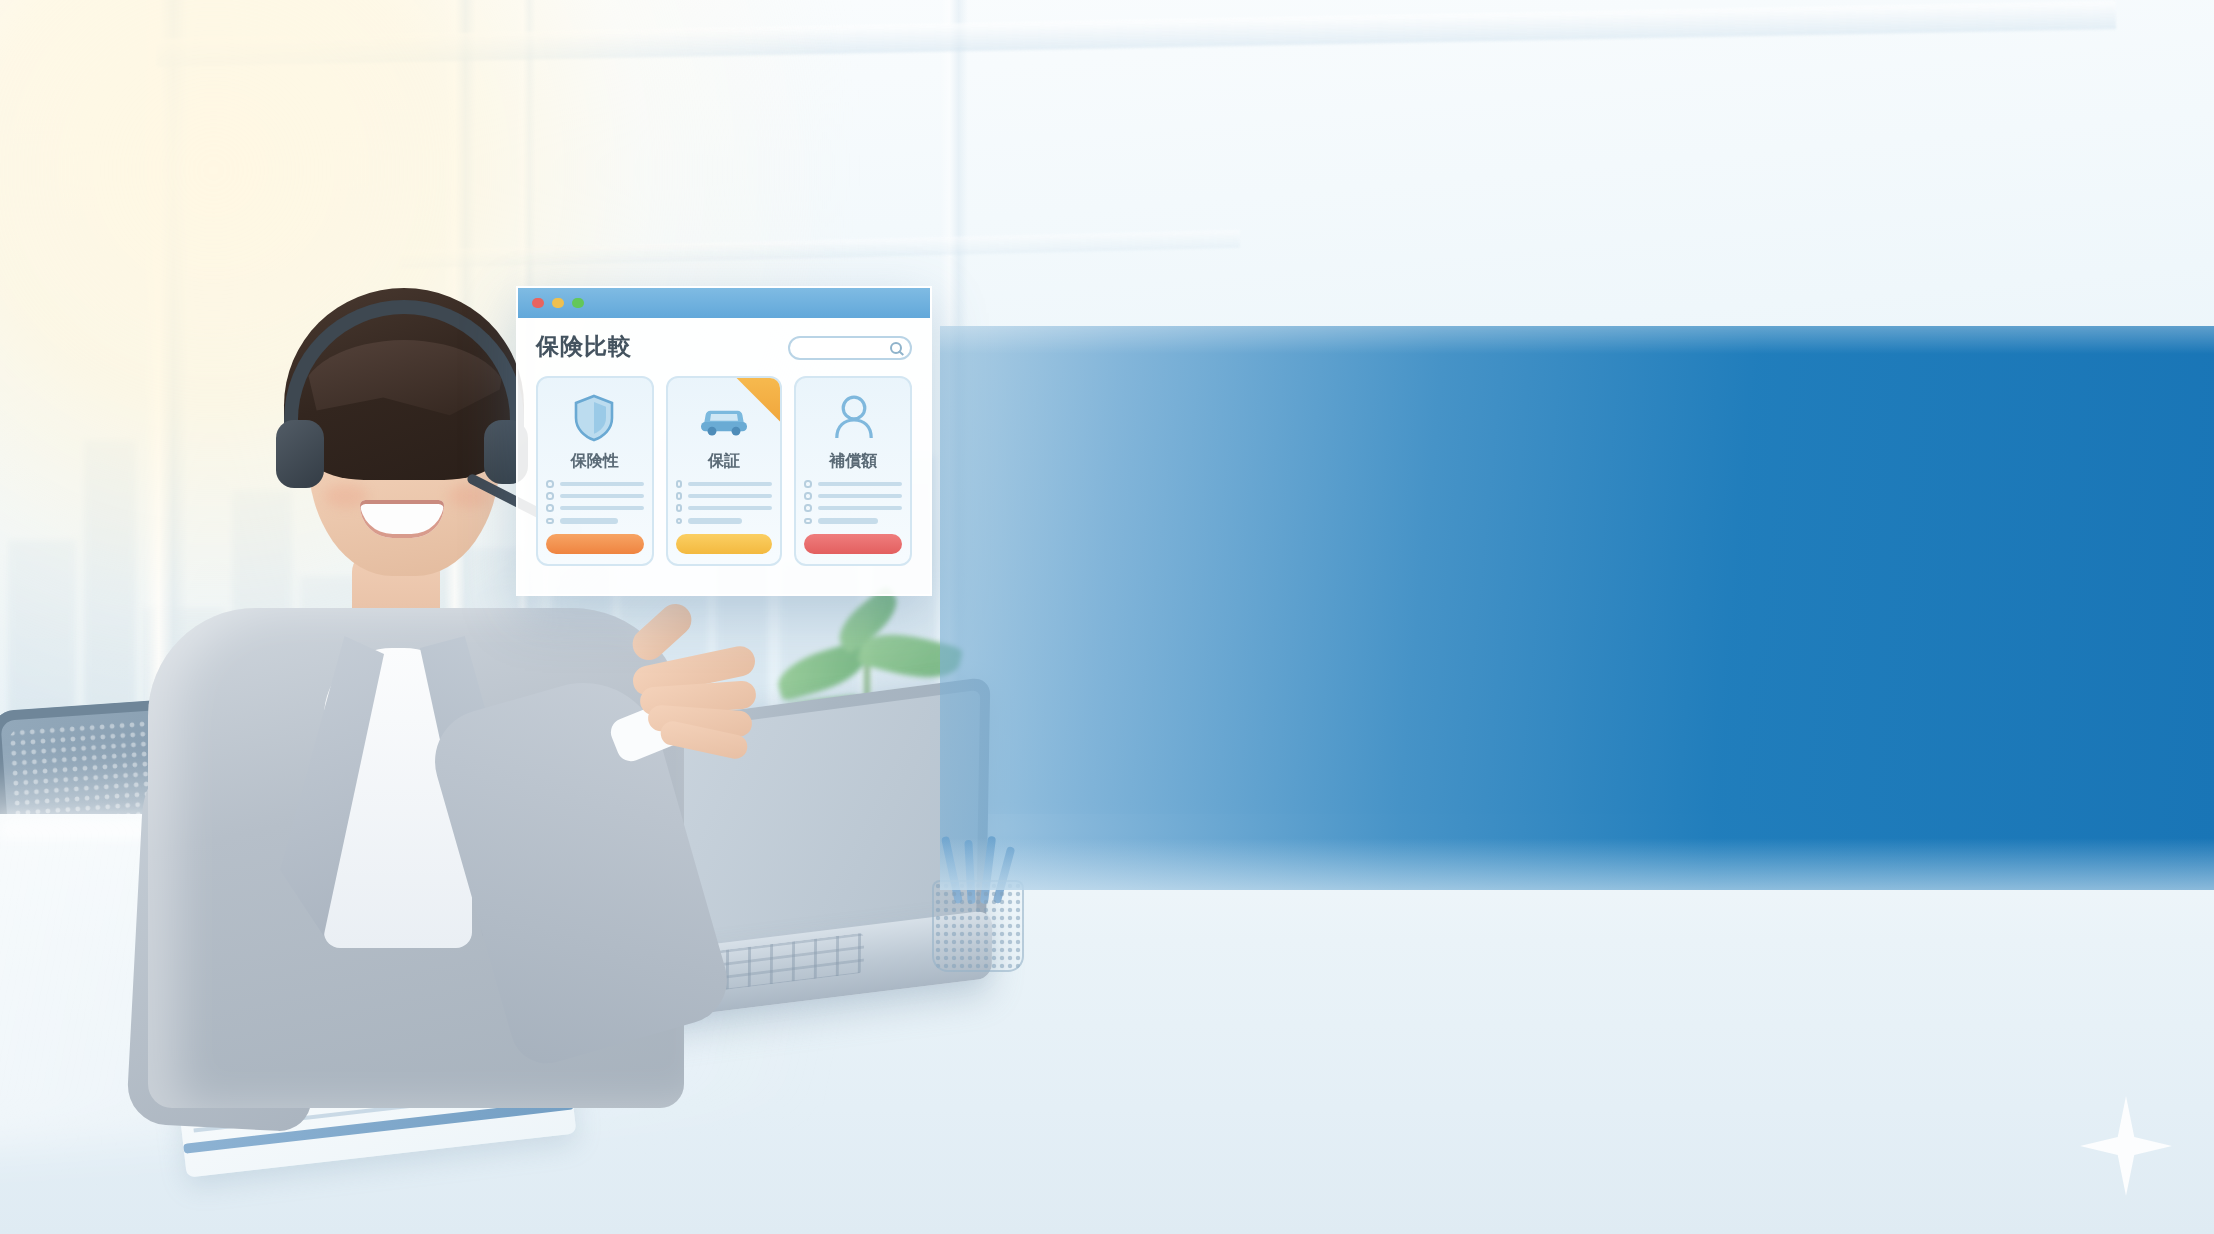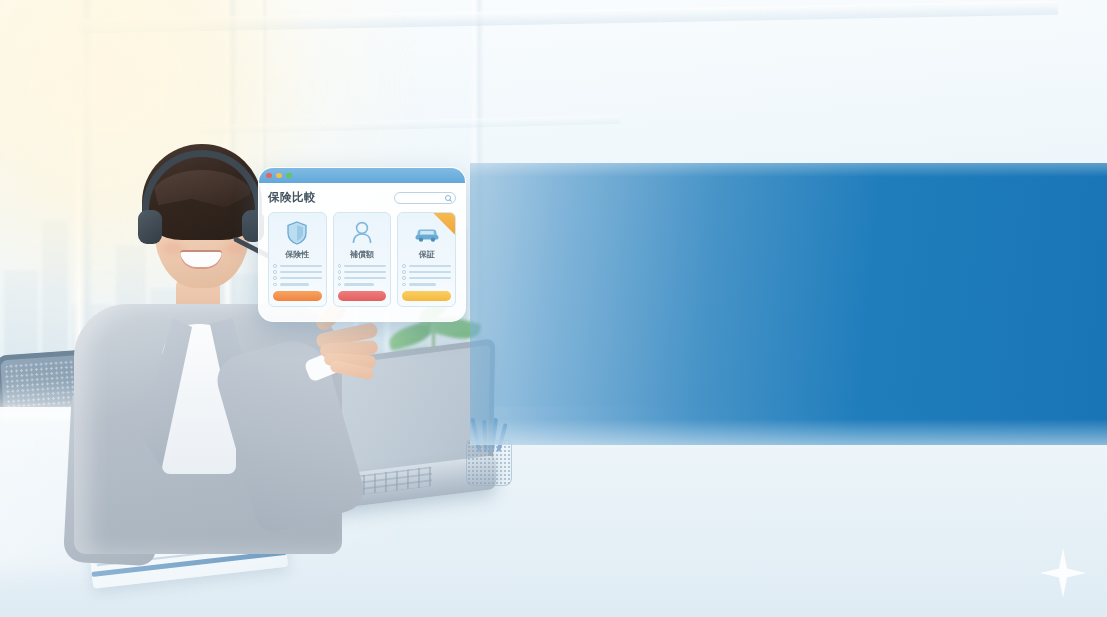--- a/index.html
+++ b/index.html
@@ -239,25 +239,24 @@
     background:#3f4953;transform:rotate(27deg);transform-origin:left center;
   }
   .hs-mic{
     position:absolute;left:218px;top:142px;width:15px;height:10px;border-radius:50%;
     background:#353e47;
   }
 
   
   .ui-card{
     position:absolute;left:258px;top:143px;width:208px;height:155px;
-    border-radius:15px;overflow:hidden;
+    border-radius:0;overflow:hidden;
     background:rgba(255,255,255,.90);
     box-shadow:0 9px 26px rgba(90,130,165,.30);
     border:1px solid rgba(255,255,255,.8);
-    margin-top:24px;
   }
   .ui-titlebar{
     height:15px;background:linear-gradient(180deg,#7fbbe3,#62a8da);
     display:flex;align-items:center;padding-left:7px;gap:4.5px;
   }
   .dot{width:5.5px;height:5.5px;border-radius:50%;}
   .ui-body{padding:7px 9px 8px;}
   .ui-head{display:flex;align-items:center;justify-content:space-between;}
   .ui-title{font-size:11.5px;font-weight:700;color:#44535f;letter-spacing:.5px;}
   .ui-search{
@@ -487,49 +486,20 @@
               </div>
             <div class="row">
                 <span class="bullet"></span>
                 <span class="bar" style="width:60%;flex:none;"></span>
               </div>
           </div>
           <div class="cta" style="background:linear-gradient(180deg,#f7a464,#ef8440)"></div>
         </div>
 
         <div class="col">
-          <div class="icon-box">
-            <svg width="22" height="24" viewBox="0 0 22 24">
-                <circle cx="11" cy="7" r="5.4" fill="none" stroke="#7fb8dd" stroke-width="1.6"></circle>
-                <path d="M2.4 22 C2.4 15.8 6.3 13 11 13 C15.7 13 19.6 15.8 19.6 22" fill="none" stroke="#7fb8dd" stroke-width="1.6"></path>
-              </svg>
-          </div>
-          <div class="col-label">補償額</div>
-          <div class="rows">
-            <div class="row">
-                <span class="bullet"></span>
-                <span class="bar"></span>
-              </div>
-            <div class="row">
-                <span class="bullet"></span>
-                <span class="bar"></span>
-              </div>
-            <div class="row">
-                <span class="bullet"></span>
-                <span class="bar"></span>
-              </div>
-            <div class="row">
-                <span class="bullet"></span>
-                <span class="bar" style="width:62%;flex:none;"></span>
-              </div>
-          </div>
-          <div class="cta" style="background:linear-gradient(180deg,#ef7d7d,#e35f5f)"></div>
-        </div>
-
-        <div class="col">
           <div class="ribbon"></div>
           <div class="icon-box">
             <svg width="26" height="18" viewBox="0 0 26 18">
                 <path d="M3 12 L3.8 7.5 C4 6.3 5 5.4 6.2 5.4 H19.8 C21 5.4 22 6.3 22.2 7.5 L23 12 Z" fill="#7bb9de"></path>
                 <rect x="1.5" y="11" width="23" height="4.6" rx="2.2" fill="#6aabd4"></rect>
                 <circle cx="7" cy="15.6" r="2.2" fill="#4e8cb8"></circle>
                 <circle cx="19" cy="15.6" r="2.2" fill="#4e8cb8"></circle>
                 <path d="M6.5 7 H19.5 L20 10.4 H6 Z" fill="#cfe7f5"></path>
               </svg>
           </div>
@@ -548,20 +518,49 @@
                 <span class="bar"></span>
               </div>
             <div class="row">
                 <span class="bullet"></span>
                 <span class="bar" style="width:55%;flex:none;"></span>
               </div>
           </div>
           <div class="cta" style="background:linear-gradient(180deg,#fbcf63,#f3b93f)"></div>
         </div>
 
+        <div class="col">
+          <div class="icon-box">
+            <svg width="22" height="24" viewBox="0 0 22 24">
+                <circle cx="11" cy="7" r="5.4" fill="none" stroke="#7fb8dd" stroke-width="1.6"></circle>
+                <path d="M2.4 22 C2.4 15.8 6.3 13 11 13 C15.7 13 19.6 15.8 19.6 22" fill="none" stroke="#7fb8dd" stroke-width="1.6"></path>
+              </svg>
+          </div>
+          <div class="col-label">補償額</div>
+          <div class="rows">
+            <div class="row">
+                <span class="bullet"></span>
+                <span class="bar"></span>
+              </div>
+            <div class="row">
+                <span class="bullet"></span>
+                <span class="bar"></span>
+              </div>
+            <div class="row">
+                <span class="bullet"></span>
+                <span class="bar"></span>
+              </div>
+            <div class="row">
+                <span class="bullet"></span>
+                <span class="bar" style="width:62%;flex:none;"></span>
+              </div>
+          </div>
+          <div class="cta" style="background:linear-gradient(180deg,#ef7d7d,#e35f5f)"></div>
+        </div>
+
       </div>
     </div>
   </div>
 
   <div class="panel">
     <div class="panel-top-fade"></div>
     <div class="panel-bot-fade"></div>
   </div>
 
   <div class="sparkle"></div>

